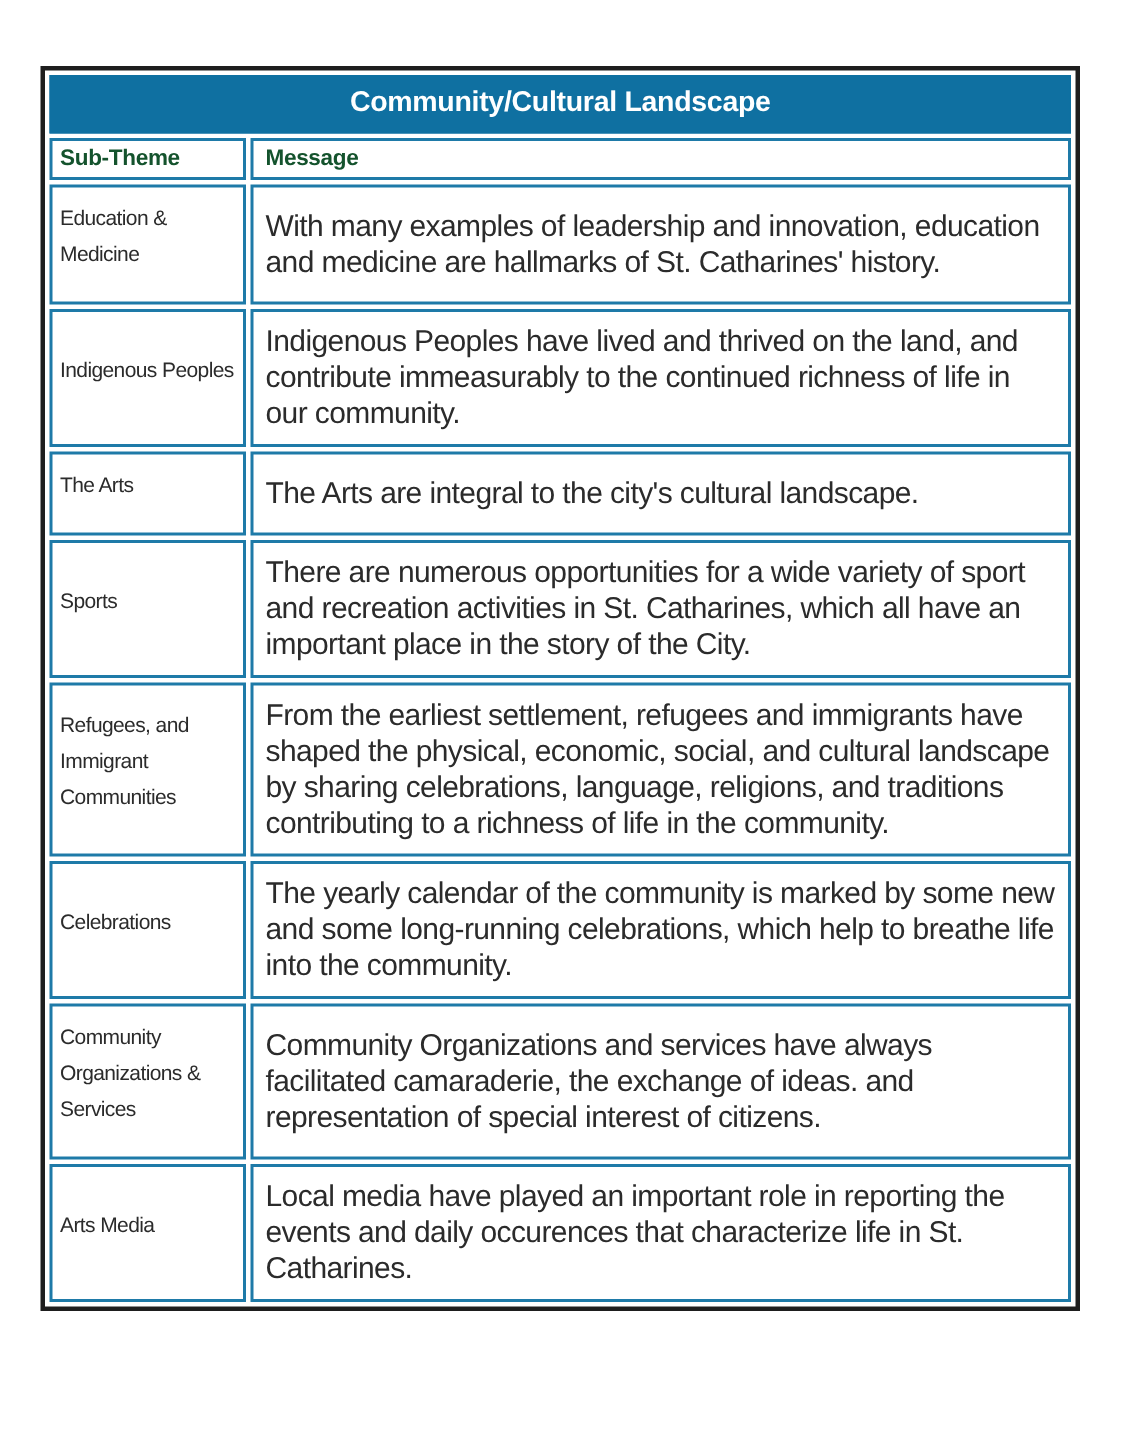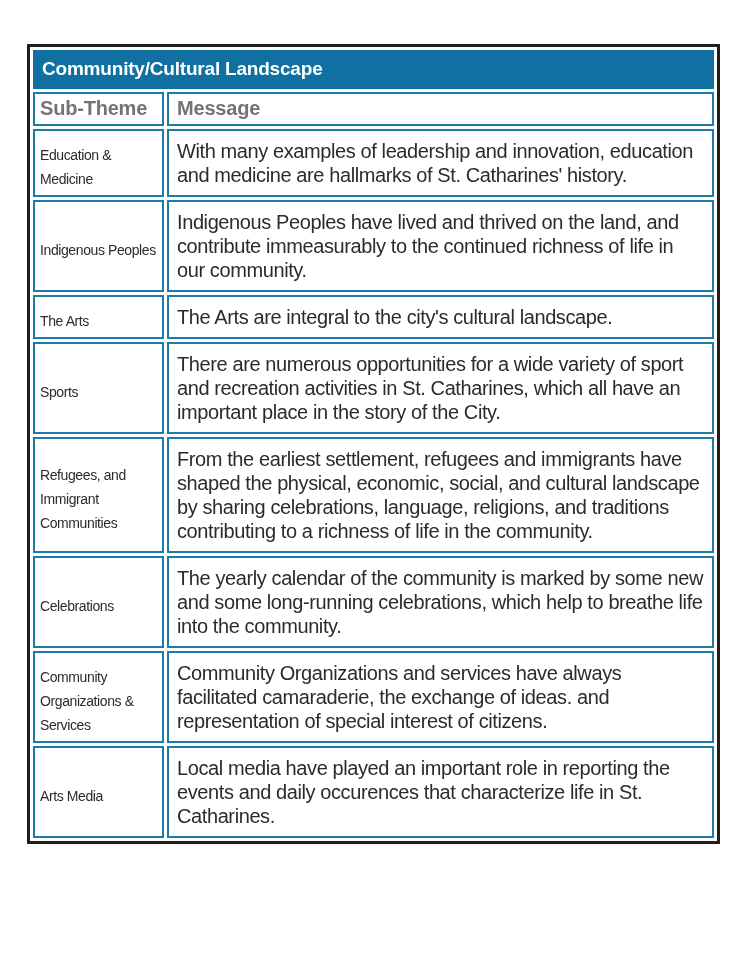--- a/index.html
+++ b/index.html
@@ -35,39 +35,39 @@
     background: #ffffff;
   }
   .title-cell {
     background: #0f70a1;
     border: 1px solid #0f70a1;
     color: #ffffff;
     font-weight: bold;
     font-size: 19px;
     letter-spacing: -0.2px;
     padding: 7px 8px 8px 8px;
-    text-align: left;
+    text-align: center;
   }
   .col-head {
     border: 2px solid #1e7aa8;
     font-weight: bold;
-    font-size: 20px;
-    color: #737373;
+    font-size: 15px;
+    color: #14532d;
     letter-spacing: -0.2px;
     padding: 3px 8px 4px 8px;
     text-align: left;
   }
   .col-head.sub { padding-left: 5px; }
   .sub-cell {
     border: 2px solid #1e7aa8;
     font-size: 14px;
     color: #2b2b2b;
     letter-spacing: -0.4px;
     line-height: 24px;
-    padding: 8px 4px 0 5px;
+    padding: 8px 4px 20px 5px;
   }
   .msg-cell {
     border: 2px solid #1e7aa8;
     font-size: 20px;
     color: #2b2b2b;
     letter-spacing: -0.4px;
     line-height: 24px;
     padding: 8px 8px 8px 8px;
   }
   col.c1 { width: 131px; }

